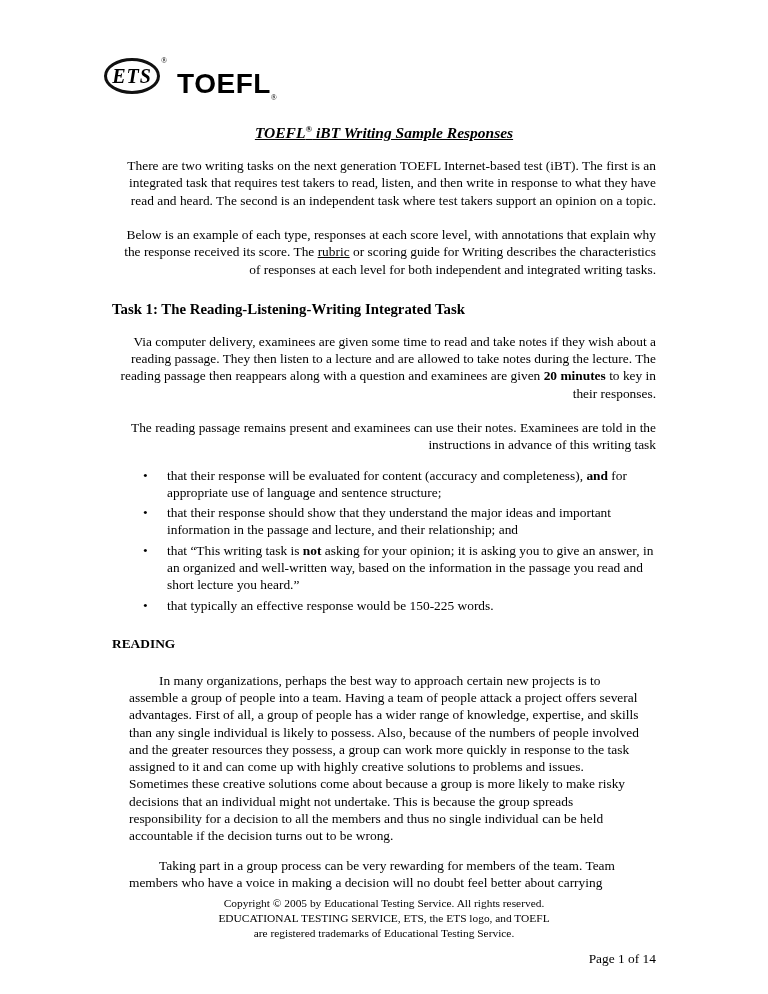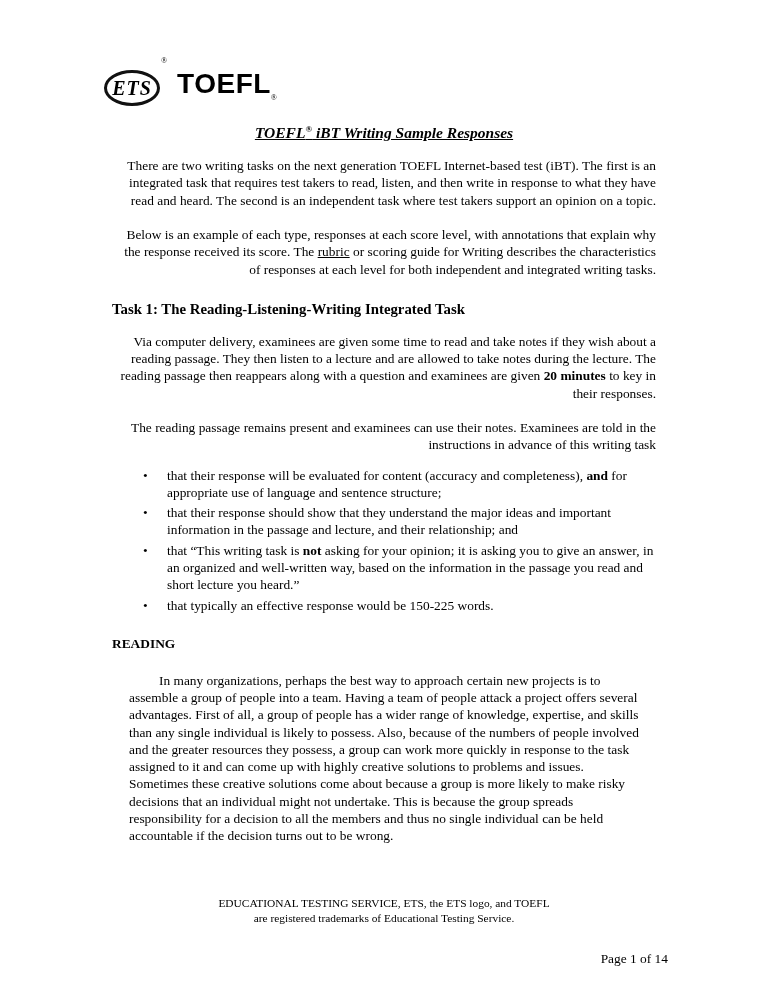--- a/index.html
+++ b/index.html
@@ -17,21 +17,21 @@
     background: #fff;
   }
 
   
   .logo-row { display: flex; align-items: flex-start; margin-left: -8px; margin-bottom: 20px; height: 48px; }
   .ets-oval {
     width: 56px; height: 36px;
     border: 3px solid #111;
     border-radius: 50%;
     display: flex; align-items: center; justify-content: center;
-    margin-top: 14px;
+    margin-top: 2px;
   }
   .ets-text {
     font-family: "Liberation Serif", serif;
     font-style: italic; font-weight: bold;
     font-size: 20px; letter-spacing: 1px;
   }
   .ets-reg { font-size: 8px; margin: 0 4px 0 1px; }
   .toefl-text {
     font-family: "Liberation Sans", sans-serif;
     font-weight: bold; font-size: 28px;
@@ -100,21 +100,21 @@
   
   .footer {
     position: absolute;
     left: 0; right: 0; top: 896px;
     text-align: center;
     font-size: 11.4px;
     line-height: 1.3;
   }
   .page-number {
     position: absolute;
-    right: 100px; top: 951px;
+    right: 112px; top: 951px;
     font-size: 13.4px;
   }
 </style>
 </head>
 <body>
 
 <div class="page">
 
   <header class="logo-row">
     <span class="ets-oval">
@@ -150,22 +150,24 @@
     <li>
       <span class="bullet-dot">•</span><span>that typically an effective response would be 150-225 words.</span><span class="bold"></span><span></span>
     </li>
   </ul>
 
   <h3 class="reading-heading">READING</h3>
 
 
   <div class="passage">
     <p>In many organizations, perhaps the best way to approach certain new projects is to assemble a group of people into a team. Having a team of people attack a project offers several advantages. First of all, a group of people has a wider range of knowledge, expertise, and skills than any single individual is likely to possess. Also, because of the numbers of people involved and the greater resources they possess, a group can work more quickly in response to the task assigned to it and can come up with highly creative solutions to problems and issues. Sometimes these creative solutions come about because a group is more likely to make risky decisions that an individual might not undertake. This is because the group spreads responsibility for a decision to all the members and thus no single individual can be held accountable if the decision turns out to be wrong.</p>
+    <p>Taking part in a group process can be very rewarding for members of the team. Team members who have a voice in making a decision will no doubt feel better about carrying</p>
   </div>
 
   <div class="footer">
+    <div>Copyright © 2005 by Educational Testing Service. All rights reserved.</div>
     <div>EDUCATIONAL TESTING SERVICE, ETS, the ETS logo, and TOEFL</div>
     <div>are registered trademarks of Educational Testing Service.</div>
   </div>
 
   <div class="page-number">Page 1 of 14</div>
 
 </div>
 
 </body></html>

